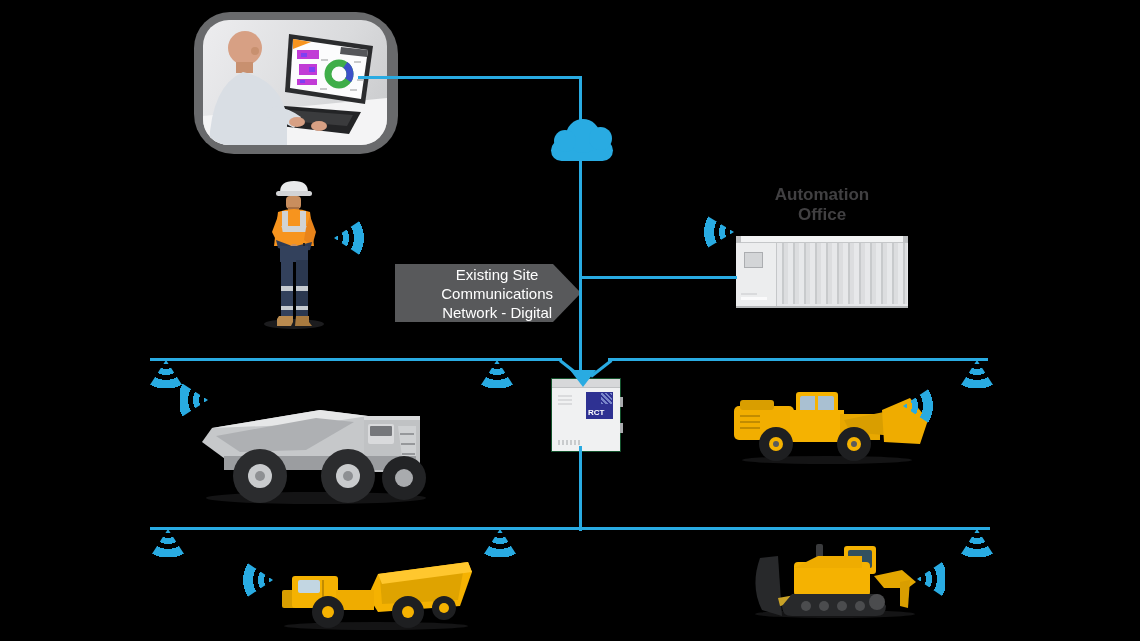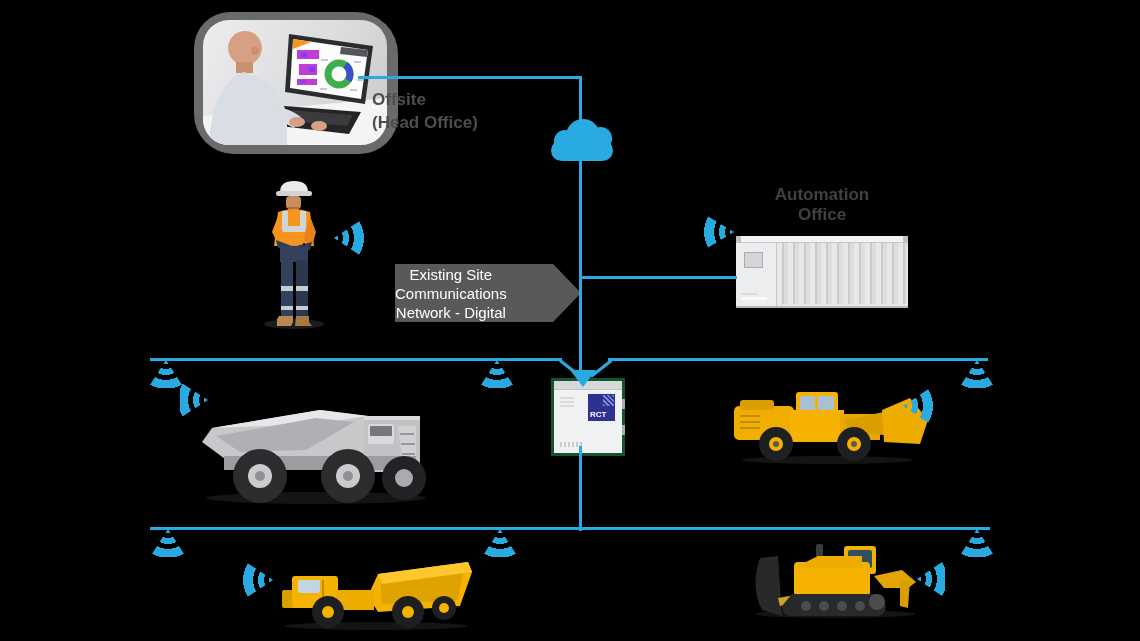--- a/index.html
+++ b/index.html
@@ -40,38 +40,38 @@
   .photo-blob{position:absolute;left:194px;top:12px;width:204px;height:142px;z-index:2;
     background:#696A6C;border-radius:36px 42px 38px 40px;}
   .photo{position:absolute;left:9px;top:8px;right:11px;bottom:9px;border-radius:26px;overflow:hidden;
     background:linear-gradient(120deg,#EDEDEF 0%,#DADBDD 60%,#C7C8CA 100%);}
   
   .lbl{position:absolute;color:var(--labelgray);font-weight:bold;white-space:pre-line;z-index:3;}
   .lbl-offsite{left:372px;top:88px;font-size:17px;line-height:23px;}
   .lbl-automation{left:742px;top:185px;width:160px;text-align:center;font-size:17px;line-height:20px;color:#414042;}
   
   .banner{position:absolute;left:395px;top:264px;width:158px;height:58px;background:var(--banner);z-index:3;
-    display:flex;align-items:center;justify-content:flex-start;}
+    display:flex;align-items:center;justify-content:flex-end;}
   .banner-text{color:#fff;font-size:15px;line-height:19px;text-align:center;white-space:pre-line;}
   .banner-tip{position:absolute;left:553px;top:264px;width:0;height:0;z-index:3;
     border-top:29px solid transparent;border-bottom:29px solid transparent;border-left:28px solid var(--banner);}
   
   .container-box{position:absolute;left:736px;top:236px;width:172px;height:70px;background:#E7E8EA;
     border-bottom:2px solid #B5B7B9;z-index:3;}
   .cb-top{position:absolute;top:0;left:0;right:0;height:6px;background:#F2F3F4;border-bottom:1px solid #C5C7C9;}
   .cb-corner{position:absolute;top:0;width:5px;height:7px;background:#BFC1C3;}
   .cb-left{position:absolute;top:7px;left:0;width:40px;bottom:0;background:#ECEDEE;border-right:1px solid #C5C7C9;}
   .cb-window{position:absolute;top:9px;left:8px;width:17px;height:14px;background:#D3D5D7;border:1px solid #ABADB0;}
   .cb-label1{position:absolute;bottom:6px;left:5px;width:26px;height:3px;background:#FAFAFB;}
   .cb-label2{position:absolute;bottom:11px;left:5px;width:16px;height:2px;background:#D9DADC;}
   .cb-ribs{position:absolute;top:7px;left:41px;right:1px;bottom:2px;
     background:repeating-linear-gradient(90deg,#E7E8EA 0 5px,#C8CACC 5px 7px,#DCDDDF 7px 11px);}
   
   .rct-box{position:absolute;left:551px;top:378px;width:68px;height:72px;background:#F0F1F2;
-    border:3px solid #14532d;z-index:3;}
+    border:1px solid #14532d;z-index:3;}
   .rct-top{position:absolute;top:0;left:0;right:0;height:8px;background:#D7D8DA;border-bottom:1px solid #BFC1C3;}
   .rct-vent{position:absolute;left:6px;top:16px;width:14px;height:10px;
     background:repeating-linear-gradient(0deg,#DADBDD 0 2px,#F0F1F2 2px 4px);}
   .rct-logo{position:absolute;right:7px;top:13px;width:27px;height:27px;background:var(--rctblue);
     color:#fff;font-size:8px;font-weight:bold;display:flex;align-items:flex-end;padding:2px;box-sizing:border-box;}
   .rct-logo-pattern{position:absolute;right:1px;top:1px;width:11px;height:11px;opacity:.8;
     background:repeating-linear-gradient(45deg,#8C9BD8 0 1.5px,transparent 1.5px 3.5px);}
   .rct-bvent{position:absolute;left:6px;bottom:6px;width:22px;height:5px;
     background:repeating-linear-gradient(90deg,#C9CBCD 0 2px,transparent 2px 4px);}
   .rct-hinge{position:absolute;right:-3px;width:3px;height:10px;background:#A9ABAE;}
@@ -142,22 +142,20 @@
         <circle cx="42" cy="28" r="17" fill="#D7A084"></circle>
         <circle cx="52" cy="31" r="4" fill="#C8906F"></circle>
         <rect x="33" y="42" width="17" height="11" fill="#C8906F"></rect>
         <path d="M6 126 Q8 66 40 52 Q76 60 84 96 L84 126 Z" fill="#D9DEE4"></path>
         <path d="M70 86 q16 2 28 11 l-7 11 q-16 -9 -27 -11 z" fill="#D9DEE4"></path>
         <ellipse cx="94" cy="102" rx="8" ry="5" fill="#D7A084"></ellipse>
         <ellipse cx="116" cy="106" rx="8" ry="5" fill="#D7A084"></ellipse>
       </svg>
     </div>
   </div>
-  <div class="lbl lbl-offsite">Offsite
-(Head Office)</div>
 
   <svg class="abs" style="left:254px;top:178px;z-index:3;" width="82" height="152" viewBox="0 0 82 152">
     <ellipse cx="40" cy="146" rx="30" ry="5" fill="#1C1C1E"></ellipse>
     <path d="M26 14 q0 -11 14 -11 q14 0 14 11 z" fill="#E9EAEB"></path>
     <rect x="22" y="13" width="36" height="5" rx="2.5" fill="#D2D3D5"></rect>
     <rect x="32" y="18" width="15" height="13" rx="4" fill="#C98E5E"></rect>
     <rect x="34" y="29" width="11" height="5" fill="#A86F43"></rect>
     <path d="M24 34 q16 -6 32 0 l4 34 h-40 z" fill="#F7941E"></path>
     <rect x="22" y="48" width="36" height="6" fill="#D1D3D4"></rect>
     <rect x="28" y="33" width="6" height="15" fill="#D1D3D4"></rect>

